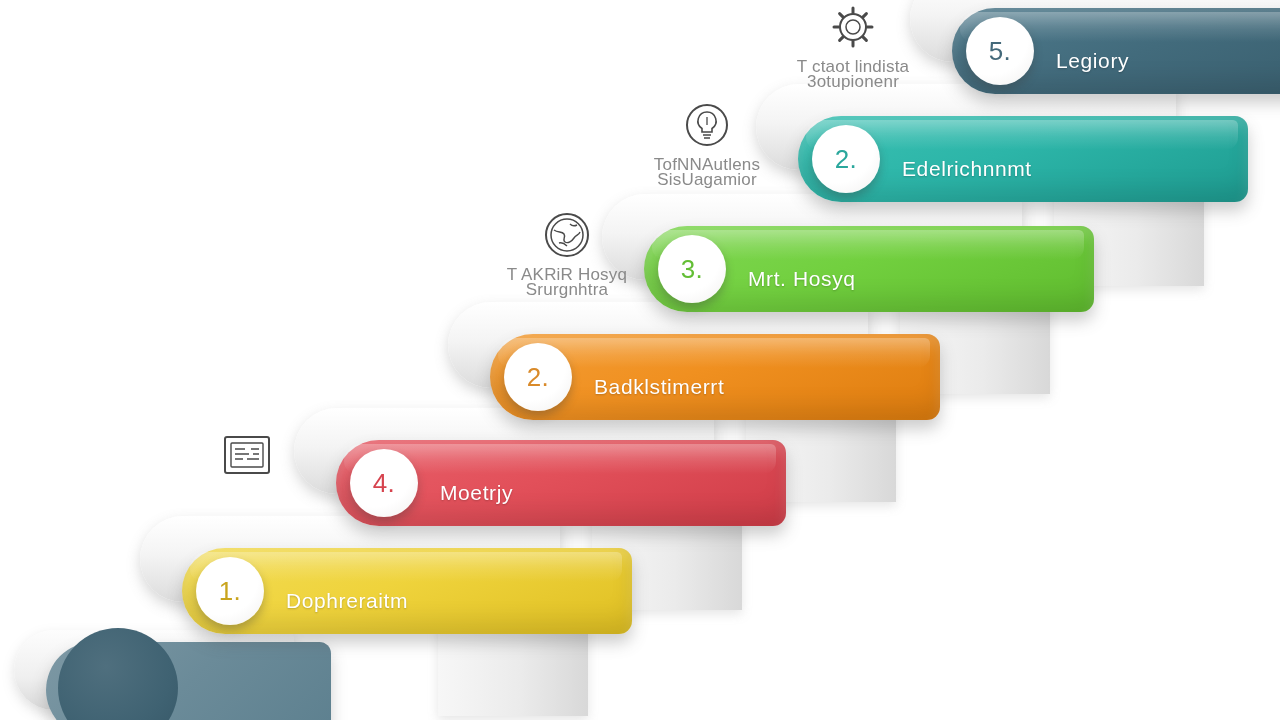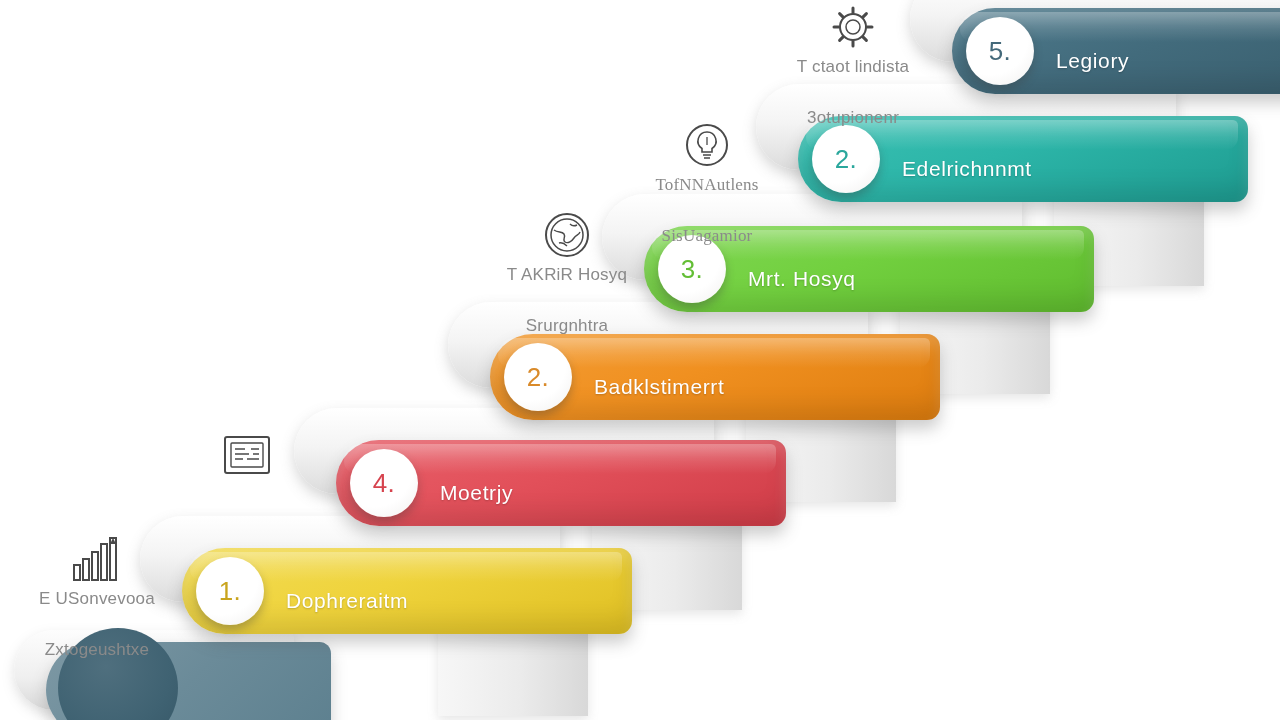--- a/index.html
+++ b/index.html
@@ -109,21 +109,21 @@
     align-items: flex-end;
     justify-content: center;
     margin-bottom: 7px;
   }
   .marker .cap {
     font-size: 17px;
     line-height: 15px;
     color: #8a8a8a;
     letter-spacing: 0.2px;
   }
-  .marker .cap .l2 { display: block; margin-top: 36px; }
+  .marker .cap .l2 { display: block; }
   svg { display: block; }
 
   
   #base-slab {
     position: absolute;
     left: 46px;
     bottom: -18px;
     width: 285px;
     height: 96px;
     border-radius: 50px 12px 12px 50px;
@@ -218,38 +218,20 @@
   <div class="step" style="left:952px; top:8px;">
     <div class="plate"></div>
     <div class="band" style="background:linear-gradient(160deg,#4E7A8C 0%,#426B7C 45%,#375B6A 100%);">
       <div class="disc">
         <span style="color:#44697A;">5.</span>
       </div>
       <div class="band-label">Legiory</div>
     </div>
   </div>
 
-  <div class="marker" style="left:22px; top:530px;">
-    <div class="glyph">
-      <svg width="54" height="50" viewBox="0 0 54 50">
-        <g fill="none" stroke="#4a4a4a" stroke-width="2">
-          <rect x="4" y="31" width="6" height="15"></rect>
-          <rect x="13" y="25" width="6" height="21"></rect>
-          <rect x="22" y="18" width="6" height="28"></rect>
-          <rect x="31" y="10" width="6" height="36"></rect>
-          <rect x="40" y="4" width="6" height="42"></rect>
-          <path d="M43 4 L40 10 L46 10 Z" fill="#4a4a4a" stroke="none"></path>
-        </g>
-      </svg>
-    </div>
-    <div class="cap">
-      <span>E USonvevooa</span>
-      <span class="l2">Zxtogeushtxe</span>
-    </div>
-  </div>
 
   <div class="marker" style="left:172px; top:424px;">
     <div class="glyph">
       <svg width="54" height="46" viewBox="0 0 54 46">
         <g fill="none" stroke="#4a4a4a" stroke-width="2">
           <rect x="5" y="5" width="44" height="36" rx="2"></rect>
           <rect x="11" y="11" width="32" height="24" rx="1" stroke-width="1.4"></rect>
           <path d="M15 17h10M15 22h14M15 27h8M31 17h8M33 22h6M27 27h12" stroke-width="1.4"></path>
         </g>
       </svg>
@@ -267,21 +249,21 @@
           <path d="M17 33c3-1 6 1 8 3M28 14c2 2 5 2 7 1" stroke-width="1.4"></path>
         </g>
       </svg>
     </div>
     <div class="cap">
       <span>T AKRiR Hosyq</span>
       <span class="l2">Srurgnhtra</span>
     </div>
   </div>
 
-  <div class="marker" style="left:632px; top:116px;font-family:Liberation Serif, serif;">
+  <div class="marker" style="left:632px; top:96px;">
     <div class="glyph">
       <svg width="50" height="50" viewBox="0 0 50 50">
         <g fill="none" stroke="#4a4a4a" stroke-width="2">
           <circle cx="25" cy="25" r="20"></circle>
           <path d="M25 12a9 9 0 0 0-5 16.5V32h10v-3.5A9 9 0 0 0 25 12z" stroke-width="1.6"></path>
           <path d="M21 35h8M22 38h6" stroke-width="1.5"></path>
           <path d="M25 17v8" stroke-width="1.3"></path>
         </g>
       </svg>
     </div>

